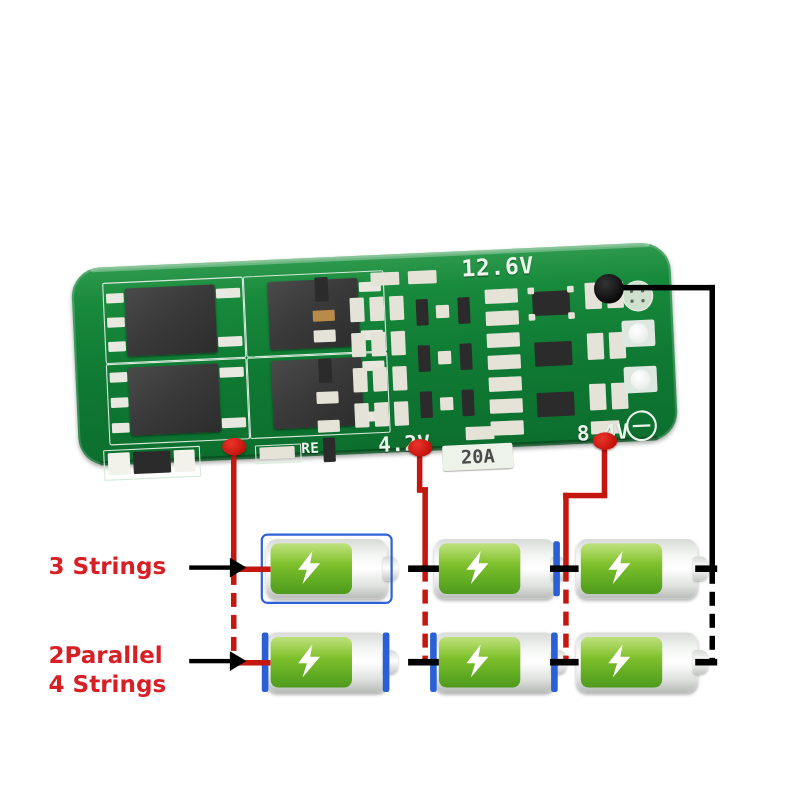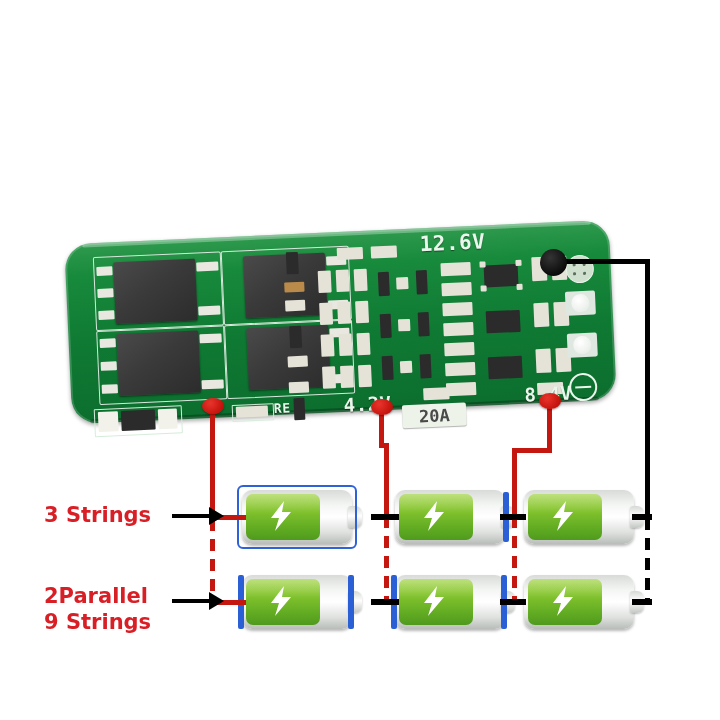--- a/index.html
+++ b/index.html
@@ -530,19 +530,19 @@
     <div class="bat-tip"></div>
   </div>
 
   <div class="anno" style="left:44px;top:502px;">3 Strings</div>
   <div class="arrow" style="left:172px;top:507px;width:52px;">
     <div class="shaft" style="width:38px;"></div>
     <div class="head" style="left:37px;"></div>
   </div>
 
   <div class="anno" style="left:44px;top:583px;">2Parallel
-9 Strings</div>
+4 Strings</div>
   <div class="arrow" style="left:172px;top:592px;width:52px;">
     <div class="shaft" style="width:38px;"></div>
     <div class="head" style="left:37px;"></div>
   </div>
 
 </div>
 
 </body></html>

